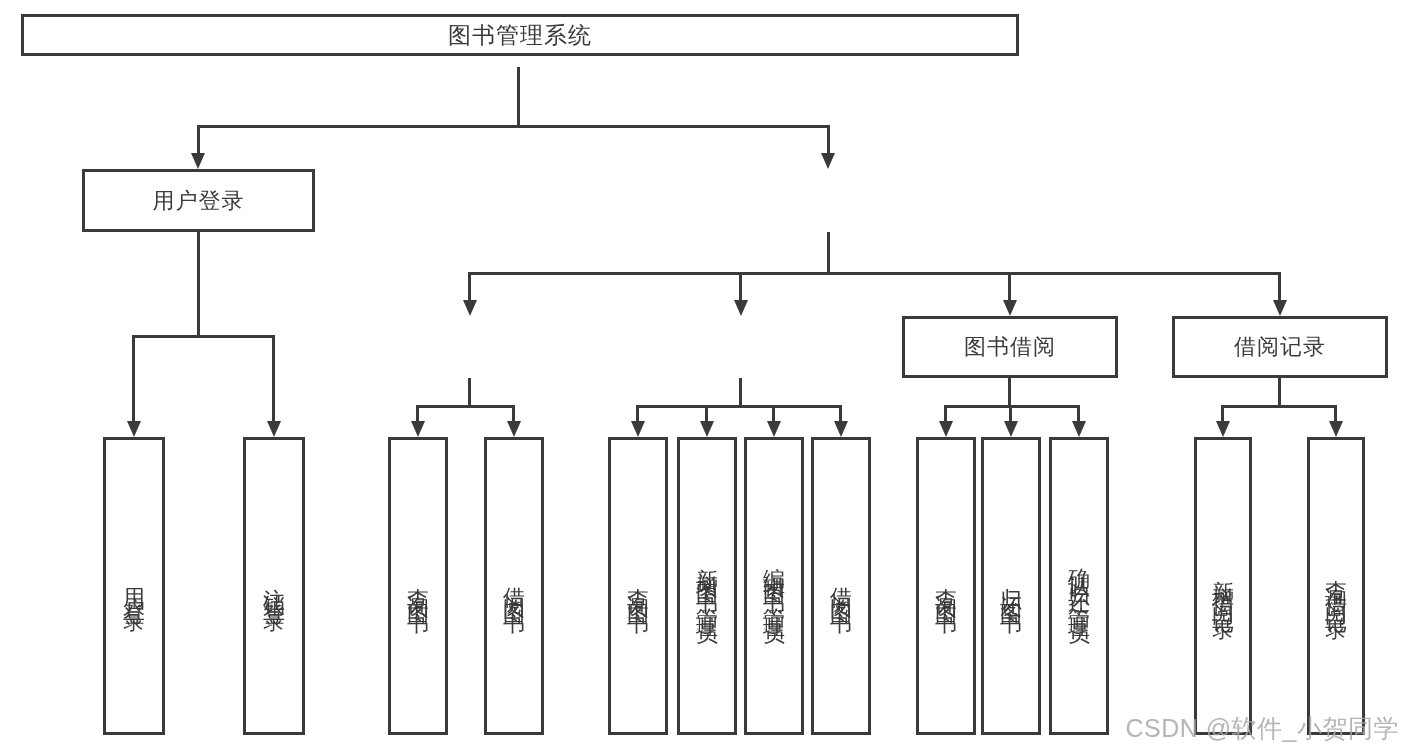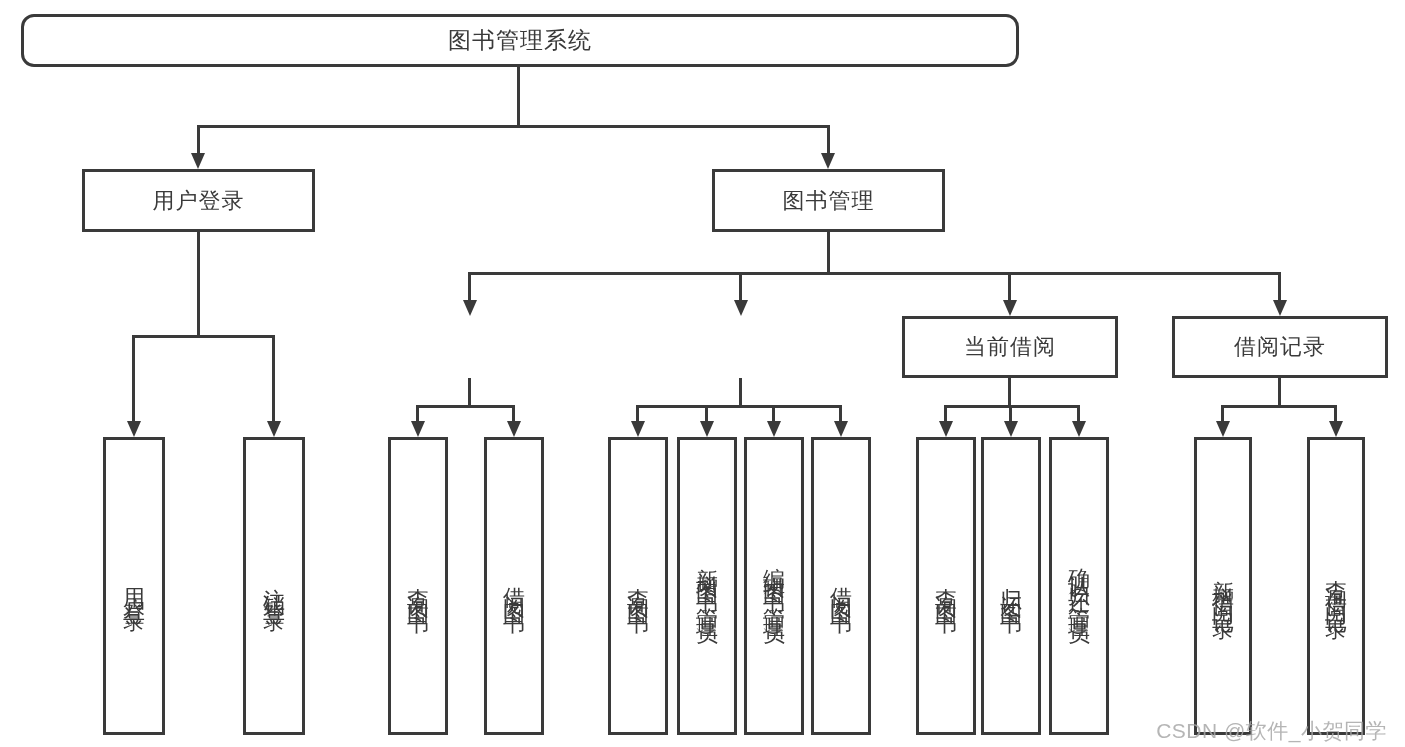--- a/index.html
+++ b/index.html
@@ -68,64 +68,63 @@
     position: absolute;
     width: 0;
     height: 0;
     border-left: 7px solid transparent;
     border-right: 7px solid transparent;
     border-top: 16px solid #3a3a3a;
     z-index: 1;
   }
   .watermark {
     position: absolute;
-    right: 18px;
+    right: 6px;
     bottom: 2px;
-    font-size: 21px;
+    font-size: 25px;
     color: rgba(168,168,168,0.85);
     z-index: 5;
     letter-spacing: 0.5px;
   }
 </style>
 </head>
 <body>
 
 <div class="diagram">
 
-  <div class="box root" style="left:21px; top:14px; width:998px; height:53px;border-radius:13px;">图书管理系统</div>
+  <div class="box root" style="left:21px; top:14px; width:998px; height:42px;">图书管理系统</div>
 
   <div class="vline" style="left:517px; top:67px; height:58px;"></div>
   <div class="hline" style="left:197px; top:125px; width:633px;"></div>
   <div class="vline" style="left:197px; top:125px; height:28px;"></div>
   <div class="arr" style="left:191px; top:153px;"></div>
   <div class="vline" style="left:827px; top:125px; height:28px;"></div>
   <div class="arr" style="left:821px; top:153px;"></div>
 
   <div class="box" style="left:82px; top:169px; width:233px; height:63px;">用户登录</div>
-  <div class="box" style="left:712px; top:169px; width:233px; height:63px;">图书管理</div>
 
   <div class="vline" style="left:197px; top:232px; height:103px;"></div>
   <div class="hline" style="left:132px; top:335px; width:143px;"></div>
   <div class="vline" style="left:132px; top:335px; height:86px;"></div>
   <div class="arr" style="left:127px; top:421px;"></div>
   <div class="vline" style="left:272px; top:335px; height:86px;"></div>
   <div class="arr" style="left:267px; top:421px;"></div>
 
   <div class="vline" style="left:827px; top:232px; height:40px;"></div>
   <div class="hline" style="left:468px; top:272px; width:813px;"></div>
   <div class="vline" style="left:468px; top:272px; height:28px;"></div>
   <div class="arr" style="left:463px; top:300px;"></div>
   <div class="vline" style="left:739px; top:272px; height:28px;"></div>
   <div class="arr" style="left:734px; top:300px;"></div>
   <div class="vline" style="left:1008px; top:272px; height:28px;"></div>
   <div class="arr" style="left:1003px; top:300px;"></div>
   <div class="vline" style="left:1278px; top:272px; height:28px;"></div>
   <div class="arr" style="left:1273px; top:300px;"></div>
 
-  <div class="box" style="left:902px; top:316px; width:216px; height:62px;">当前借阅</div>
+  <div class="box" style="left:902px; top:316px; width:216px; height:62px;">图书借阅</div>
   <div class="box" style="left:1172px; top:316px; width:216px; height:62px;">借阅记录</div>
 
   <div class="vline" style="left:468px; top:378px; height:27px;"></div>
   <div class="hline" style="left:416px; top:405px; width:99px;"></div>
   <div class="vline" style="left:416px; top:405px; height:16px;"></div>
   <div class="arr" style="left:411px; top:421px;"></div>
   <div class="vline" style="left:512px; top:405px; height:16px;"></div>
   <div class="arr" style="left:507px; top:421px;"></div>
 
   <div class="vline" style="left:739px; top:378px; height:27px;"></div>

